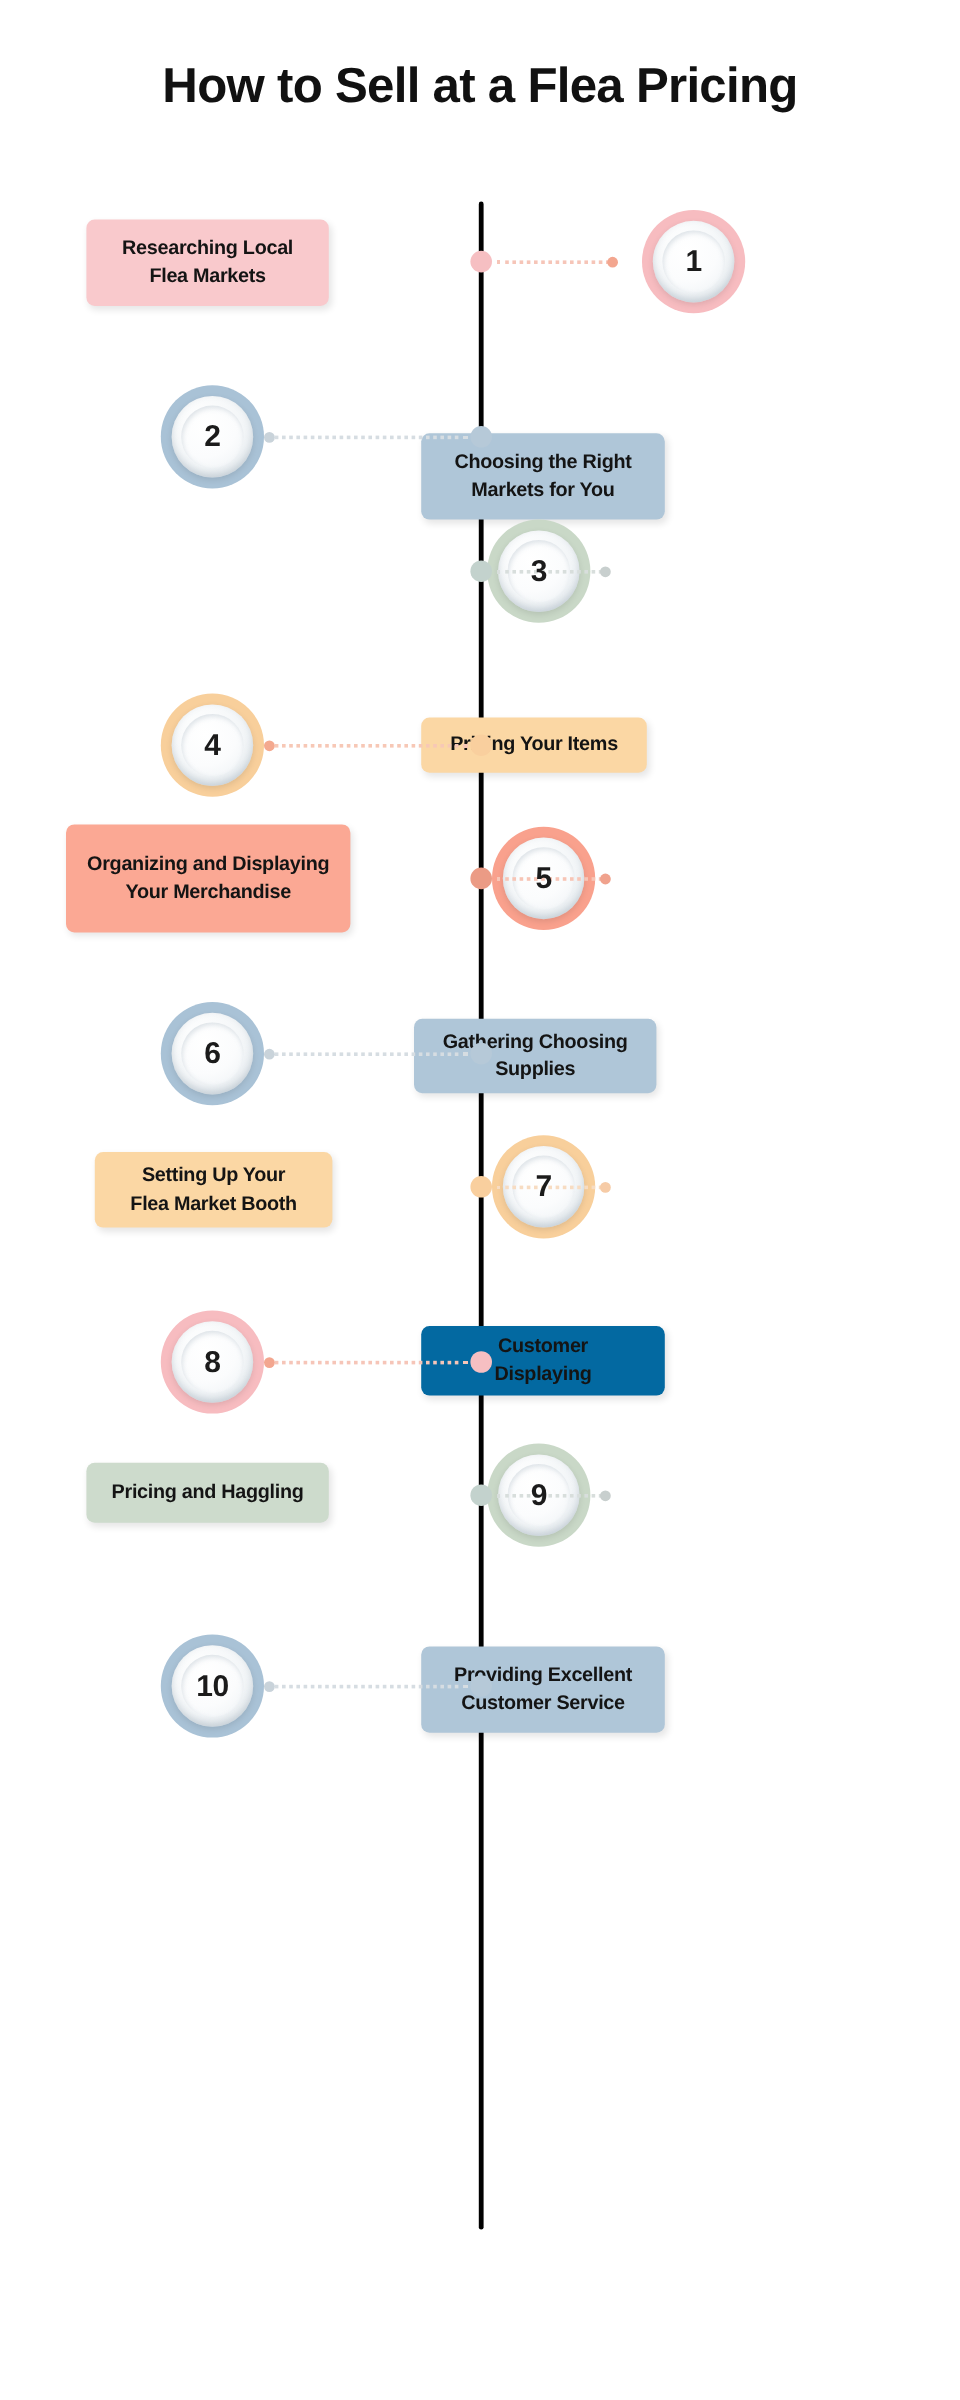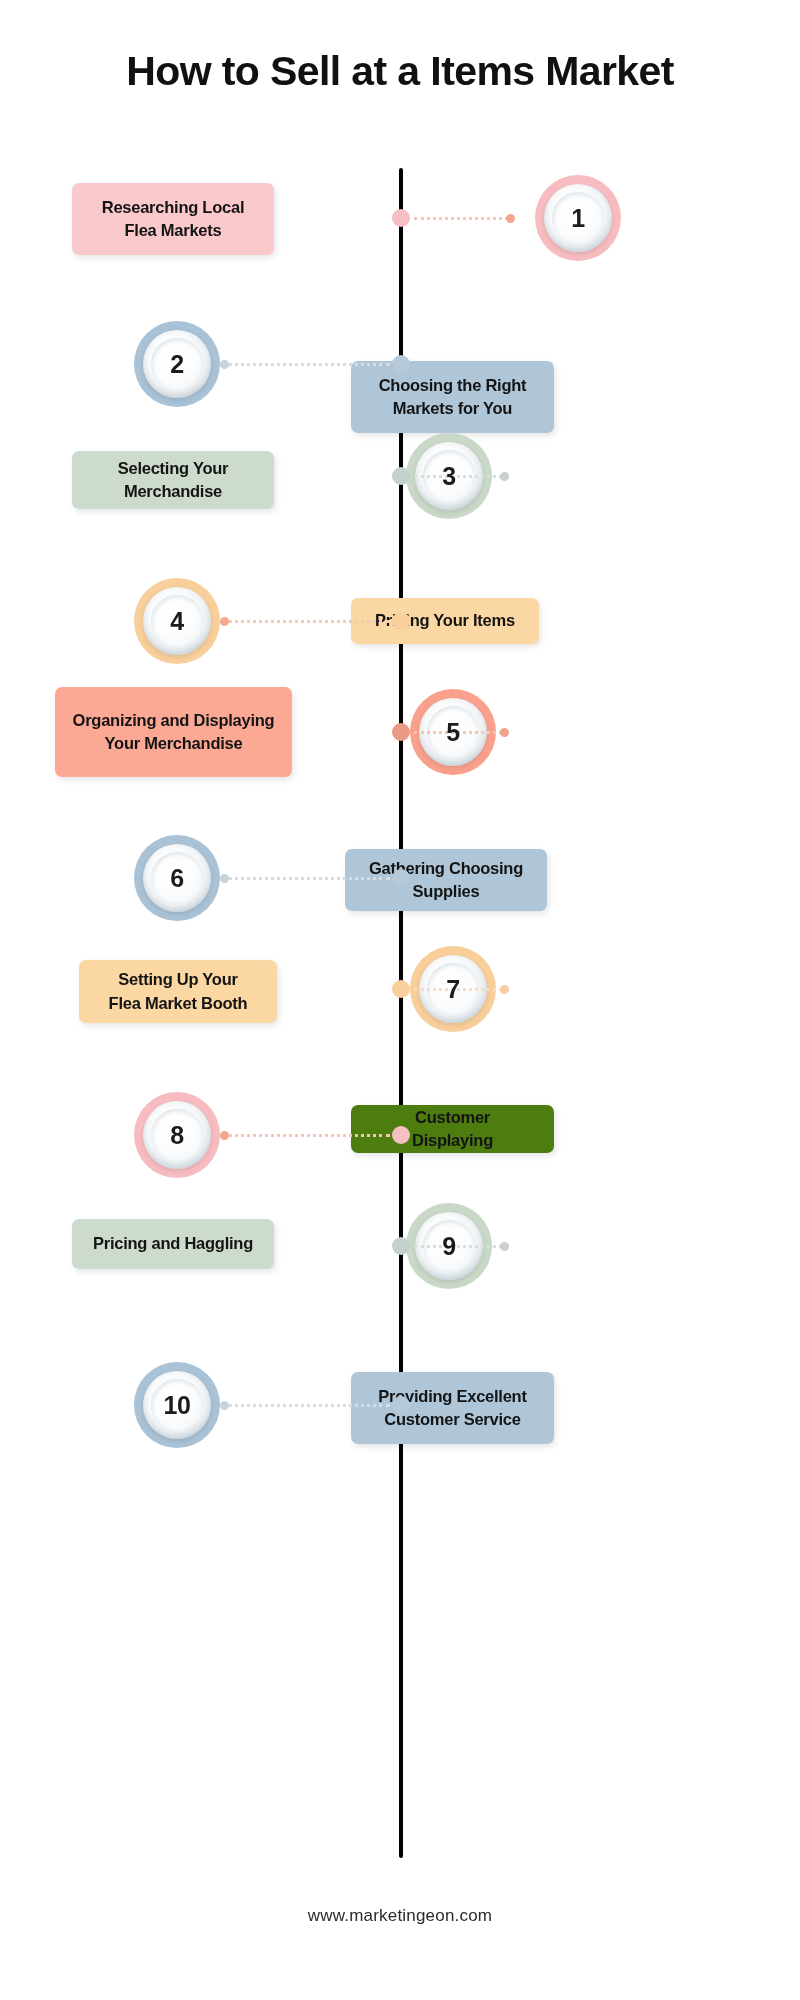--- a/index.html
+++ b/index.html
@@ -145,21 +145,21 @@
     color: #2b2b2b;
     letter-spacing: 0.2px;
     font-family: "Liberation Sans", sans-serif;
   }
 </style>
 </head>
 <body>
 
 <div id="infographic">
 
-  <h1 id="page-title">How to Sell at a Items Market</h1>
+  <h1 id="page-title">How to Sell at a Flea Pricing</h1>
 
   <div id="timeline-axis"></div>
 
   <div id="steps-container">
       <div class="step-row" style="top: 0px;">
         <div class="step-label" style="left: 72px; top: 183px; width: 202px; height: 72px; background: rgb(249, 201, 204);">
           <div><span>Researching Local</span><br><span>Flea Markets</span></div>
         </div>
         <div class="step-medallion" style="left: 535px; top: 175px;">
           <div class="ring-outer" style="background: rgb(247, 188, 192);"></div>
@@ -179,23 +179,20 @@
           <div class="ring-outer" style="background: rgb(169, 194, 214);"></div>
           <div class="ring-mid"></div>
           <div class="ring-inner"></div>
           <span class="step-number">2</span>
         </div>
         <div class="axis-dot" style="top: 355px; background: rgb(182, 201, 216);"></div>
         <div class="connector-line" style="left: 222px; top: 363px; width: 168px; border-top-color: rgb(214, 221, 226);"></div>
         <div class="end-dot" style="left: 220px; top: 360px; background: rgb(201, 211, 218);"></div>
       </div>
       <div class="step-row" style="top: 0px;">
-        <div class="step-label" style="left: 72px; top: 451px; width: 202px; height: 58px; background: rgb(205, 219, 204);">
-          <div><span>Selecting Your</span><br><span>Merchandise</span></div>
-        </div>
         <div class="step-medallion" style="left: 406px; top: 433px;">
           <div class="ring-outer" style="background: rgb(201, 216, 199);"></div>
           <div class="ring-mid"></div>
           <div class="ring-inner"></div>
           <span class="step-number">3</span>
         </div>
         <div class="axis-dot" style="top: 467px; background: rgb(195, 210, 205);"></div>
         <div class="connector-line" style="left: 414px; top: 475px; width: 88px; border-top-color: rgb(216, 222, 220);"></div>
         <div class="end-dot" style="left: 500px; top: 472px; background: rgb(200, 207, 206);"></div>
       </div>
@@ -249,21 +246,21 @@
           <div class="ring-outer" style="background: rgb(248, 207, 155);"></div>
           <div class="ring-mid"></div>
           <div class="ring-inner"></div>
           <span class="step-number">7</span>
         </div>
         <div class="axis-dot" style="top: 980px; background: rgb(249, 207, 158);"></div>
         <div class="connector-line" style="left: 414px; top: 988px; width: 88px; border-top-color: rgb(247, 220, 194);"></div>
         <div class="end-dot" style="left: 500px; top: 985px; background: rgb(246, 203, 166);"></div>
       </div>
       <div class="step-row" style="top: 0px;">
-        <div class="step-label" style="left: 351px; top: 1105px; width: 203px; height: 48px; background: #4d7c0f;">
+        <div class="step-label" style="left: 351px; top: 1105px; width: 203px; height: 58px; background: #0369a1;">
           <div><span>Customer</span><br><span>Displaying</span></div>
         </div>
         <div class="step-medallion" style="left: 134px; top: 1092px;">
           <div class="ring-outer" style="background: rgb(247, 188, 192);"></div>
           <div class="ring-mid"></div>
           <div class="ring-inner"></div>
           <span class="step-number">8</span>
         </div>
         <div class="axis-dot" style="top: 1126px; background: rgb(246, 191, 194);"></div>
         <div class="connector-line" style="left: 222px; top: 1134px; width: 168px; border-top-color: rgb(246, 197, 184);"></div>
@@ -292,15 +289,14 @@
           <div class="ring-mid"></div>
           <div class="ring-inner"></div>
           <span class="step-number">10</span>
         </div>
         <div class="axis-dot" style="top: 1396px; background: rgb(182, 201, 216);"></div>
         <div class="connector-line" style="left: 222px; top: 1404px; width: 168px; border-top-color: rgb(214, 221, 226);"></div>
         <div class="end-dot" style="left: 220px; top: 1401px; background: rgb(201, 211, 218);"></div>
       </div>
     </div>
 
-  <div id="footer-url">www.marketingeon.com</div>
 
 </div>
 
 </body></html>

